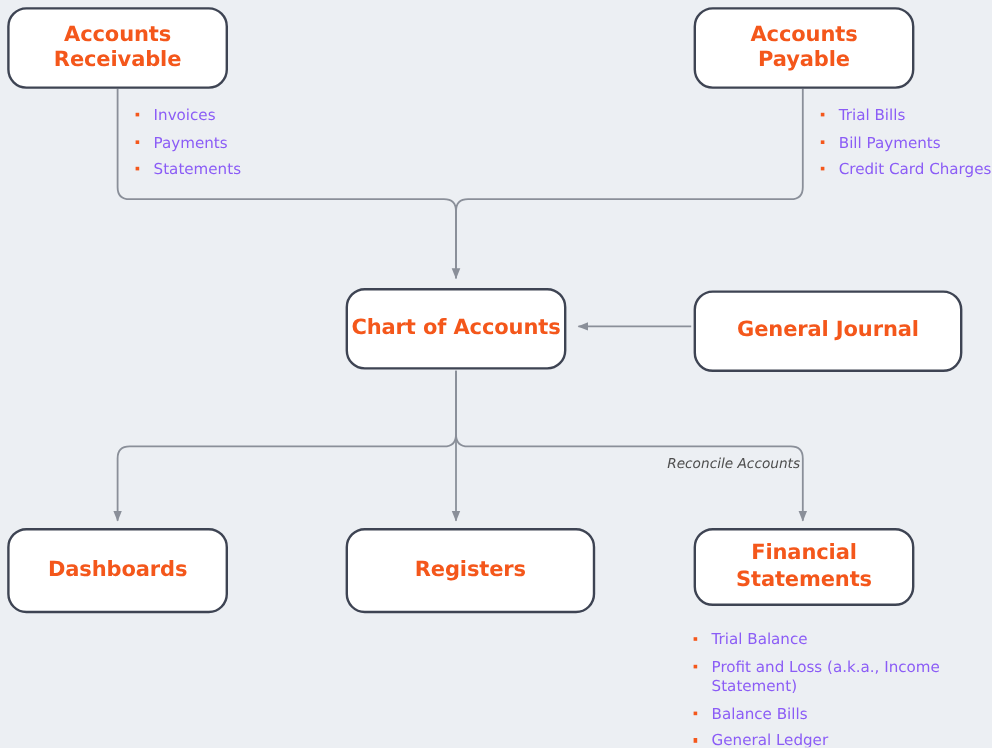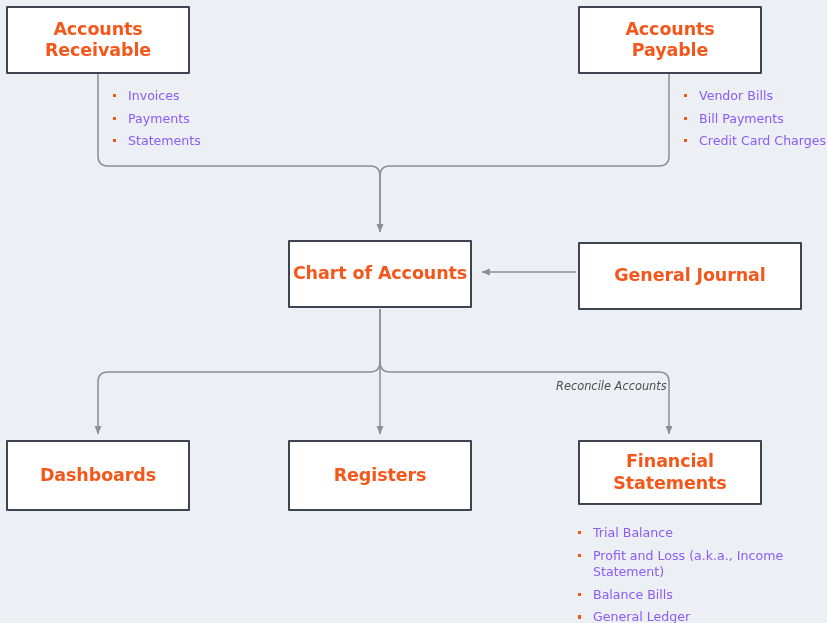--- a/index.html
+++ b/index.html
@@ -21,21 +21,21 @@
     top: 0;
     width: 827px;
     height: 623px;
     pointer-events: none;
   }
   .node {
     position: absolute;
     box-sizing: border-box;
     background: #ffffff;
     border: 2px solid #3e4453;
-    border-radius: 1px;
+    border-radius: 16px;
     display: flex;
     align-items: center;
     justify-content: center;
     text-align: center;
     color: #f4571b;
     font-weight: bold;
     font-size: 17.5px;
     line-height: 1.22;
     letter-spacing: -0.1px;
   }
@@ -119,21 +119,21 @@
   </div>
 
   <div class="node" style="left:578px; top:242px; width:224px; height:68px;">
     <span class="node-label">General Journal</span>
   </div>
 
   <div class="node" style="left:6px; top:440px; width:184px; height:71px;">
     <span class="node-label">Dashboards</span>
   </div>
 
-  <div class="node" style="left:288px; top:440px; width:184px; height:71px;">
+  <div class="node" style="left:288px; top:440px; width:208px; height:71px;">
     <span class="node-label">Registers</span>
   </div>
 
   <div class="node" style="left:578px; top:440px; width:184px; height:65px;">
     <span class="node-label">Financial
 Statements</span>
   </div>
 
   <ul class="bullets" style="left:109px; top:88px; width:180px;">
     <li>
@@ -142,21 +142,21 @@
     <li>
       <span>Payments</span>
     </li>
     <li>
       <span>Statements</span>
     </li>
   </ul>
 
   <ul class="bullets" style="left:680px; top:88px; width:160px;">
     <li>
-      <span>Vendor Bills</span>
+      <span>Trial Bills</span>
     </li>
     <li>
       <span>Bill Payments</span>
     </li>
     <li>
       <span>Credit Card Charges</span>
     </li>
   </ul>
 
   <ul class="bullets" style="left:574px; top:525px; width:212px;">

